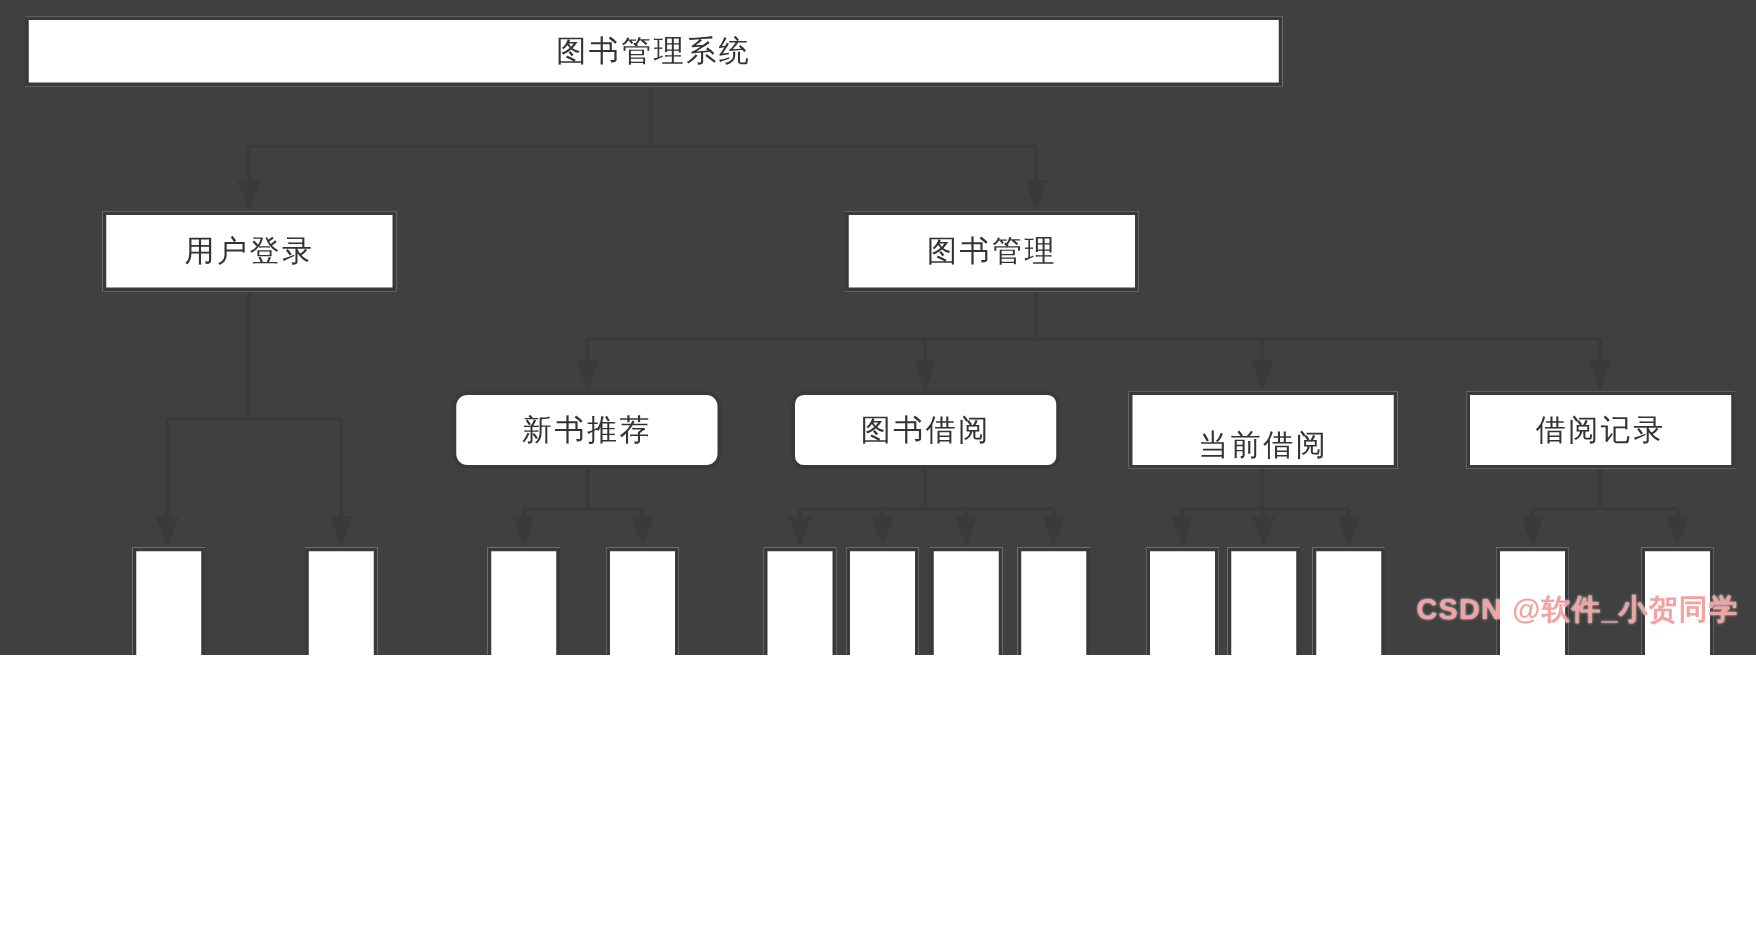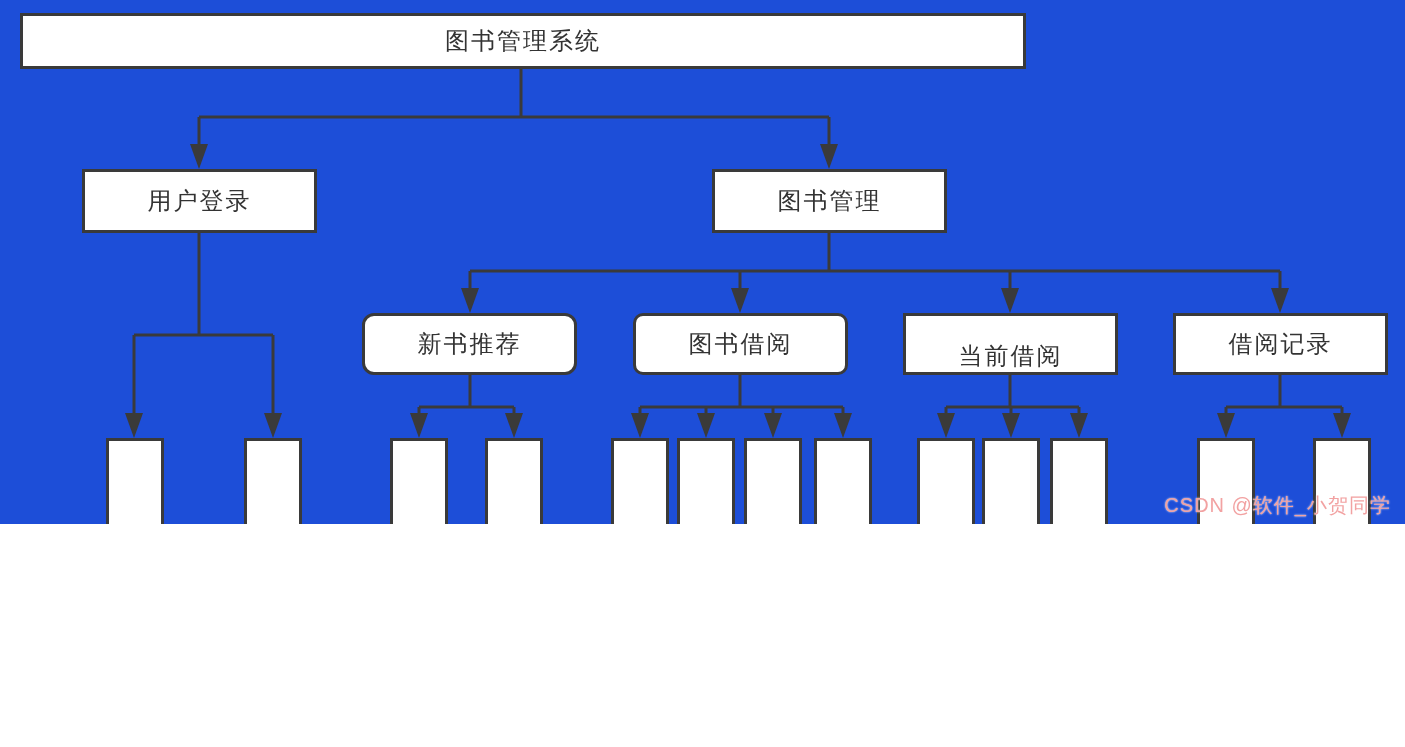--- a/index.html
+++ b/index.html
@@ -1,19 +1,19 @@
 <!DOCTYPE html>
 <html><head>
 <meta charset="utf-8">
 <style>
   html,body{margin:0;padding:0;background:#ffffff;}
   #canvas{
     position:relative;
     width:1405px;height:524px;
-    background:#1d4ed8;
+    background:#404040;
     font-family:"Liberation Sans", sans-serif;
     overflow:hidden;
   }
   #connectors{position:absolute;left:0;top:0;width:1405px;height:747px;}
   .node{
     position:absolute;
     box-sizing:border-box;
     border:3px solid #3a3a3a;
     background:#ffffff;
     display:flex;align-items:center;justify-content:center;
@@ -28,37 +28,38 @@
     font-size:24px;
   }
   .leaf .vtext{
     writing-mode:vertical-rl;
     text-orientation:mixed;
     letter-spacing:6px;
     line-height:1;
     white-space:nowrap;
   }
   
-  .n-login{left:82px;}  .n-mgmt{left:712px;}
+  .n-login{left:82px;}  .n-mgmt{left:676px;}
   
   .n-l3-0{left:362px;border-radius:12px;} .n-l3-1{left:633px;border-radius:10px;} .n-l3-2{left:903px;align-items:flex-end;} .n-l3-3{left:1173px;}
   
   .lf-a0{left:106px;} .lf-a1{left:244px;}
   .lf-b0{left:390px;} .lf-b1{left:485px;}
   .lf-c0{left:611px;} .lf-c1{left:677px;} .lf-c2{left:744px;} .lf-c3{left:814px;}
   .lf-d0{left:917px;} .lf-d1{left:982px;} .lf-d2{left:1050px;}
   .lf-e0{left:1197px;} .lf-e1{left:1313px;}
   #watermark{
     position:absolute;
-    right:14px;bottom:5px;
-    font-size:20px;
+    right:14px;bottom:21px;
+    font-size:23px;
     color:#f2a2a2;
     text-shadow:0 0 2px #ffffff;
     letter-spacing:1px;
     white-space:nowrap;
+    font-weight:bold;
   }
 </style>
 </head>
 <body>
 
 <div id="canvas">
 
   <svg id="connectors" viewBox="0 0 1405 747" xmlns="http://www.w3.org/2000/svg">
     <g stroke="#3a3a3a" stroke-width="3" fill="none">
 

